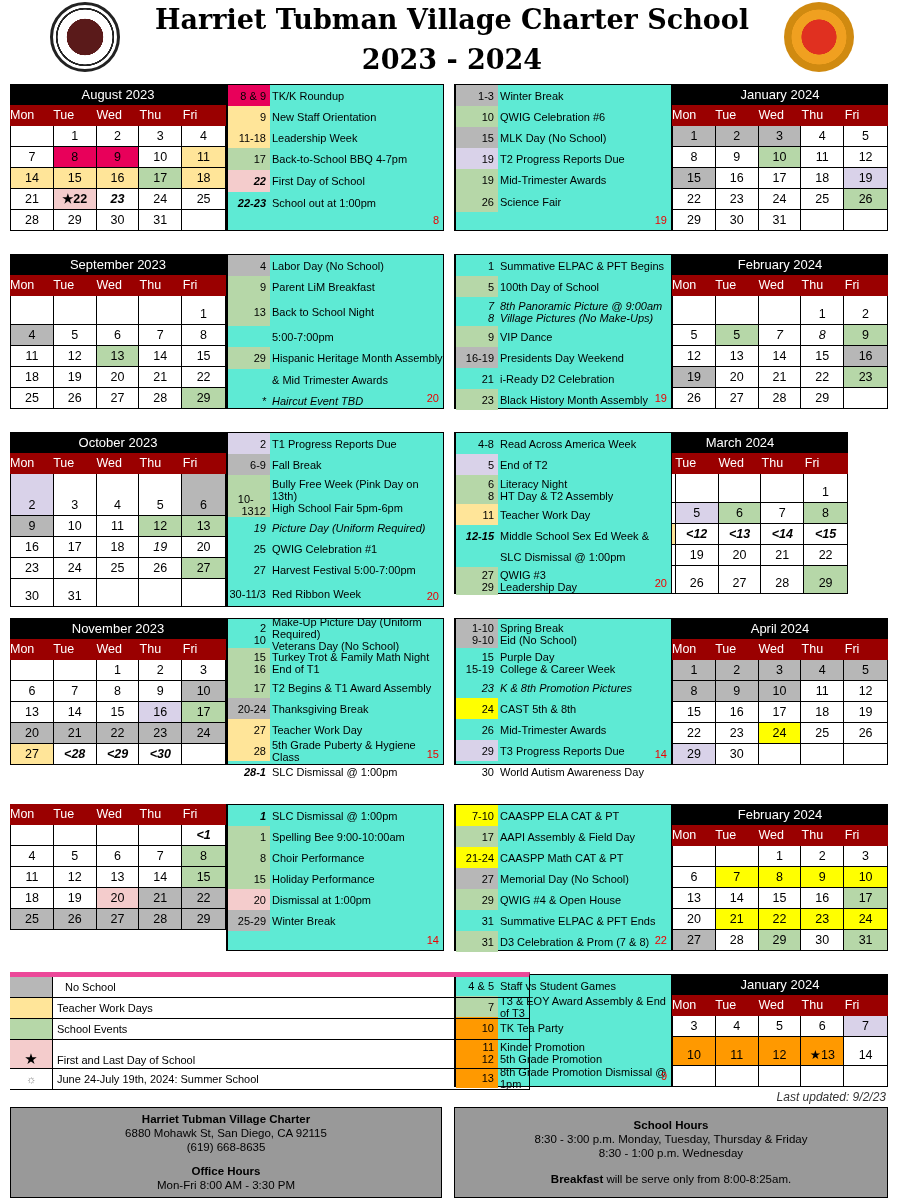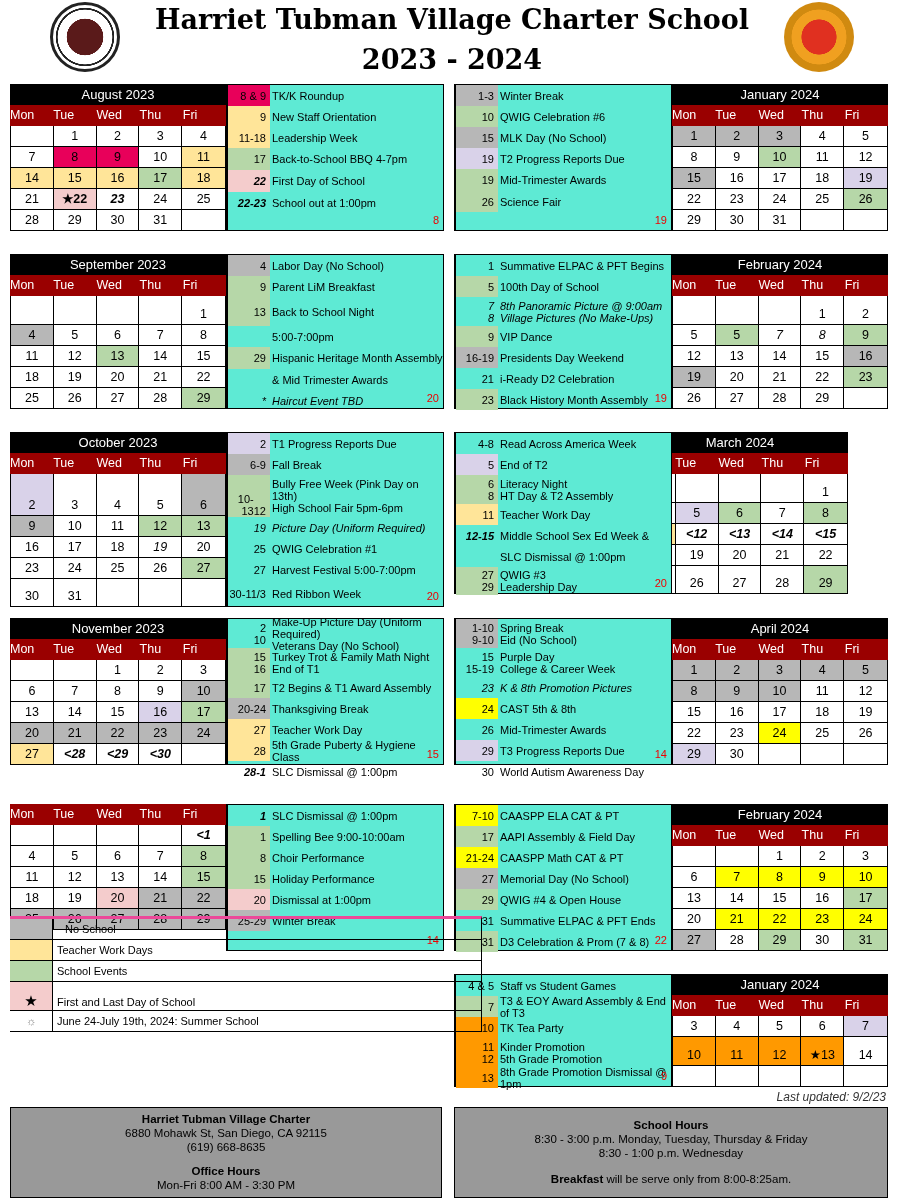--- a/index.html
+++ b/index.html
@@ -19,21 +19,21 @@
 .grid div{border-right:1px solid #000;border-bottom:1px solid #000;font-size:12.5px;text-align:center;display:flex;align-items:flex-end;justify-content:center;padding-bottom:3px}
 .grid div:nth-child(5n){border-right:none}
 .ev{position:absolute;border:1px solid #000;border-left:2px solid #000;background:#5eead4}
 .er{display:flex;font-size:11px;align-items:center}
 .er .d{width:42px;text-align:right;padding-right:4px;flex-shrink:0;align-self:stretch;display:flex;align-items:center;justify-content:flex-end}
 .er .l{flex:1;padding-left:2px}
 .cnt{position:absolute;right:4px;bottom:4px;color:#e00;font-size:11px}
 .gray{background:#b7b7b7}.yel{background:#ffe599}.grn{background:#b6d7a8}.pink{background:#f4cccc}.lav{background:#d9d2e9}
 .mag{background:#e8005a}.y2{background:#ffff00}.org{background:#ff9900}
 .it{font-style:italic}.b{font-weight:bold}
-.legend{position:absolute;left:10px;top:916px;width:472px;border-top:3px solid #ec4899;border-right:1px solid #000}
+.legend{position:absolute;left:10px;top:972px;width:520px;border-top:5px solid #ec4899;border-right:1px solid #000}
 .lg{display:flex;border-bottom:1px solid #000;font-size:11px}
 .lg .sw{width:42px;flex-shrink:0;display:flex;align-items:flex-end;justify-content:center}
 .lg .tx{padding-left:4px;display:flex;align-items:center;border-left:1px solid #000}
 .foot{position:absolute;top:1107px;height:91px;background:#999;border:1px solid #000;text-align:center;font-size:11.5px;line-height:14px}
 </style>
 </head>
 <body>
 
 <div class="hdr">
   <div class="logo logo-l"></div>

